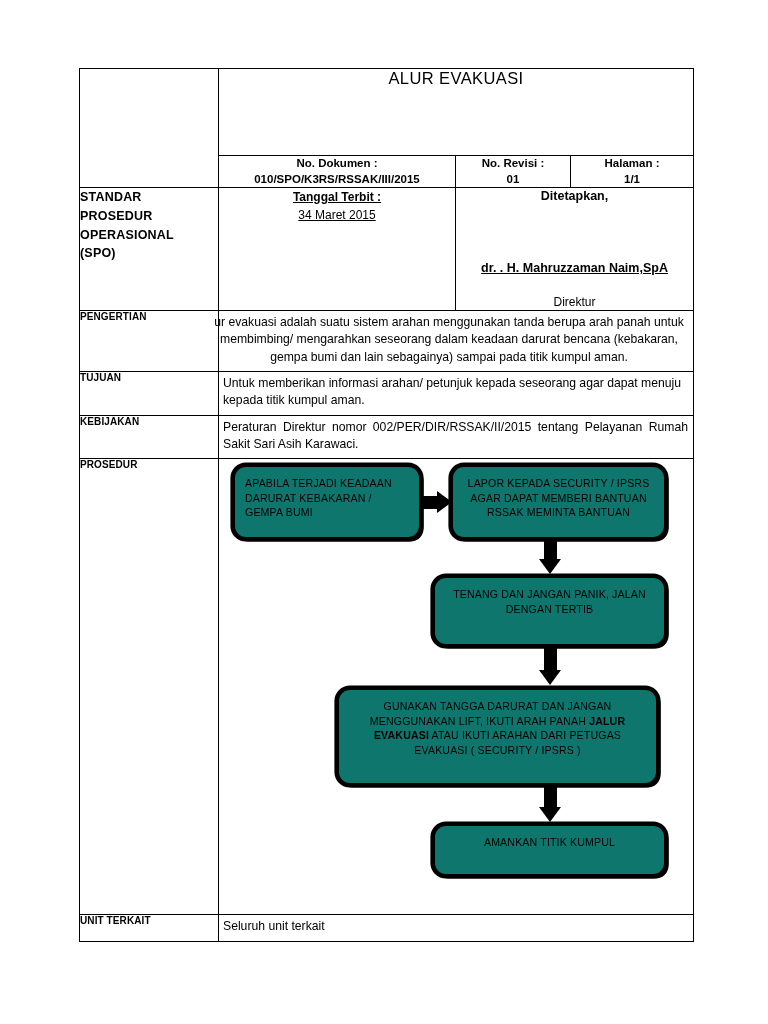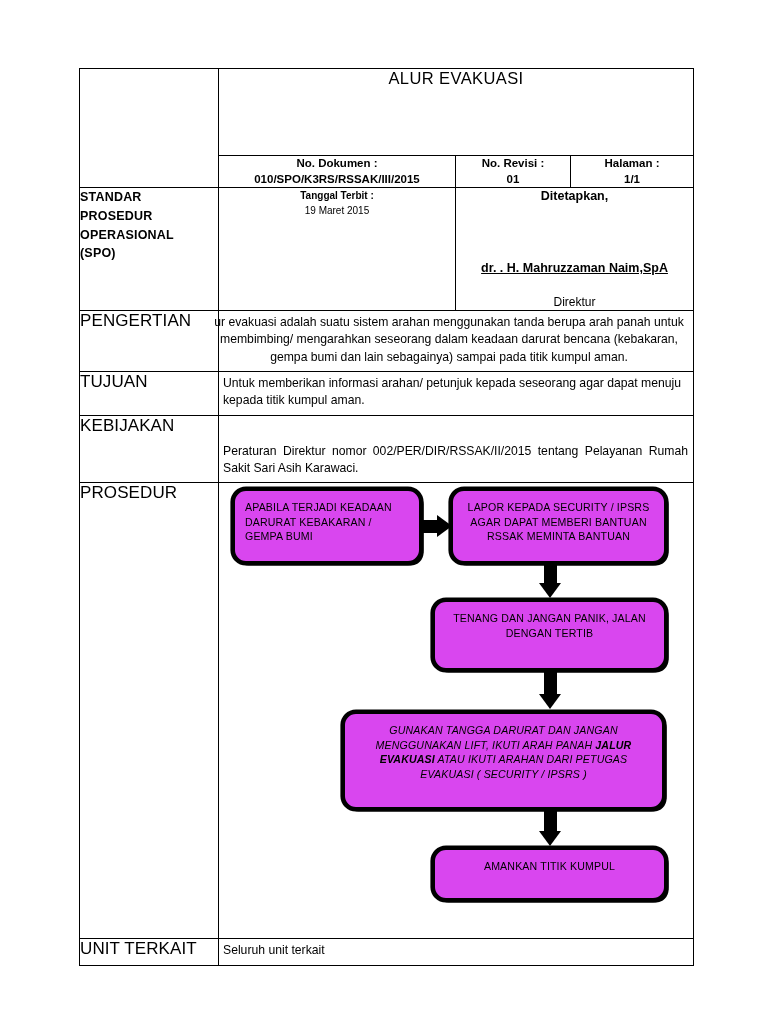--- a/index.html
+++ b/index.html
@@ -71,22 +71,23 @@
     vertical-align: middle;
     font-size: 12.5px;
     font-weight: bold;
     line-height: 1.5;
     height: 103px;
     letter-spacing: .2px;
   }
   .tanggal-cell {
     text-align: center;
     vertical-align: middle;
-    font-size: 10px;
+    font-size: 12px;
     line-height: 1.5;
+    text-decoration: underline;
   }
   .tanggal-cell .tgl-label { font-weight: bold; }
   .ditetapkan-cell {
     text-align: center;
     font-size: 12px;
     line-height: 1.35;
     padding: 4px 6px 3px 6px;
     position: relative;
   }
   .ditetapkan-cell .det { font-weight: bold; font-size: 12.5px; }
@@ -99,33 +100,33 @@
     white-space: nowrap;
   }
   .ditetapkan-cell .sign-role {
     display: block;
     font-size: 12px;
     margin-top: 17px;
   }
 
   
   .row-label {
-    font-weight: normal;
-    font-size: 17px;
+    font-weight: bold;
+    font-size: 10px;
     padding: 4px 0 4px 6px;
     letter-spacing: .1px;
     white-space: nowrap;
     margin-left: 25px;
   }
   .row-body {
     font-size: 12.2px;
     line-height: 1.42;
     padding: 3px 5px 5px 4px;
   }
-  .row-body.justify { text-align: justify; margin-top: 24px; }
+  .row-body.justify { text-align: justify; }
   .pengertian-body {
     font-size: 12.2px;
     line-height: 1.42;
     padding: 3px 5px 5px 0px;
     text-align: center;
     margin-left: -9px;
   }
 
   .prosedur-label-cell { vertical-align: top; }
   .prosedur-body-cell {
@@ -135,21 +136,21 @@
   }
 
   
   .flow {
     position: relative;
     width: 100%;
     height: 455px;
   }
   .fbox {
     position: absolute;
-    background: #d946ef;
+    background: #0f766e;
     border: 2.2px solid #000;
     border-radius: 13px;
     box-shadow: 2.6px 2.6px 0 0 #000, 0 0 0 2.6px #000;
     box-sizing: border-box;
     display: flex;
     align-items: flex-start;
     justify-content: center;
     padding: 9px 10px 0 10px;
   }
   .fbox .ftext {
@@ -158,21 +159,21 @@
     letter-spacing: .15px;
   }
   .ftext b { font-weight: bold; }
 
   .box-1 { left: 14px;  top: 6px;   width: 188px; height: 74px; }
   .box-1 .ftext { text-align: left; }
   .box-2 { left: 232px; top: 6px;   width: 215px; height: 74px; }
   .box-2 .ftext { text-align: center; }
   .box-3 { left: 214px; top: 117px; width: 233px; height: 70px; }
   .box-3 .ftext { text-align: center; }
-  .box-4 { left: 124px; top: 229px; width: 321px; height: 97px; font-style: italic; }
+  .box-4 { left: 118px; top: 229px; width: 321px; height: 97px; }
   .box-4 .ftext { text-align: center; }
   .box-5 { left: 214px; top: 365px; width: 233px; height: 52px; }
   .box-5 .ftext { text-align: center; }
   .arrow-shaft {
     position: absolute;
     background: #000;
   }
   .arrow-head-down {
     position: absolute;
     width: 0; height: 0;
@@ -240,21 +241,21 @@
 
       <tr>
         <td class="spo-cell">
           <div>STANDAR</div>
           <div>PROSEDUR</div>
           <div>OPERASIONAL</div>
           <div>(SPO)</div>
         </td>
         <td class="tanggal-cell">
           <div class="tgl-label">Tanggal Terbit :</div>
-          <div>19 Maret 2015</div>
+          <div>34 Maret 2015</div>
         </td>
         <td class="ditetapkan-cell" colspan="2">
           <span class="det">Ditetapkan,</span>
           <span class="sign-name">dr. . H. Mahruzzaman Naim,SpA</span>
           <span class="sign-role">Direktur</span>
         </td>
       </tr>
 
       <tr>
         <td class="row-label">PENGERTIAN</td>

